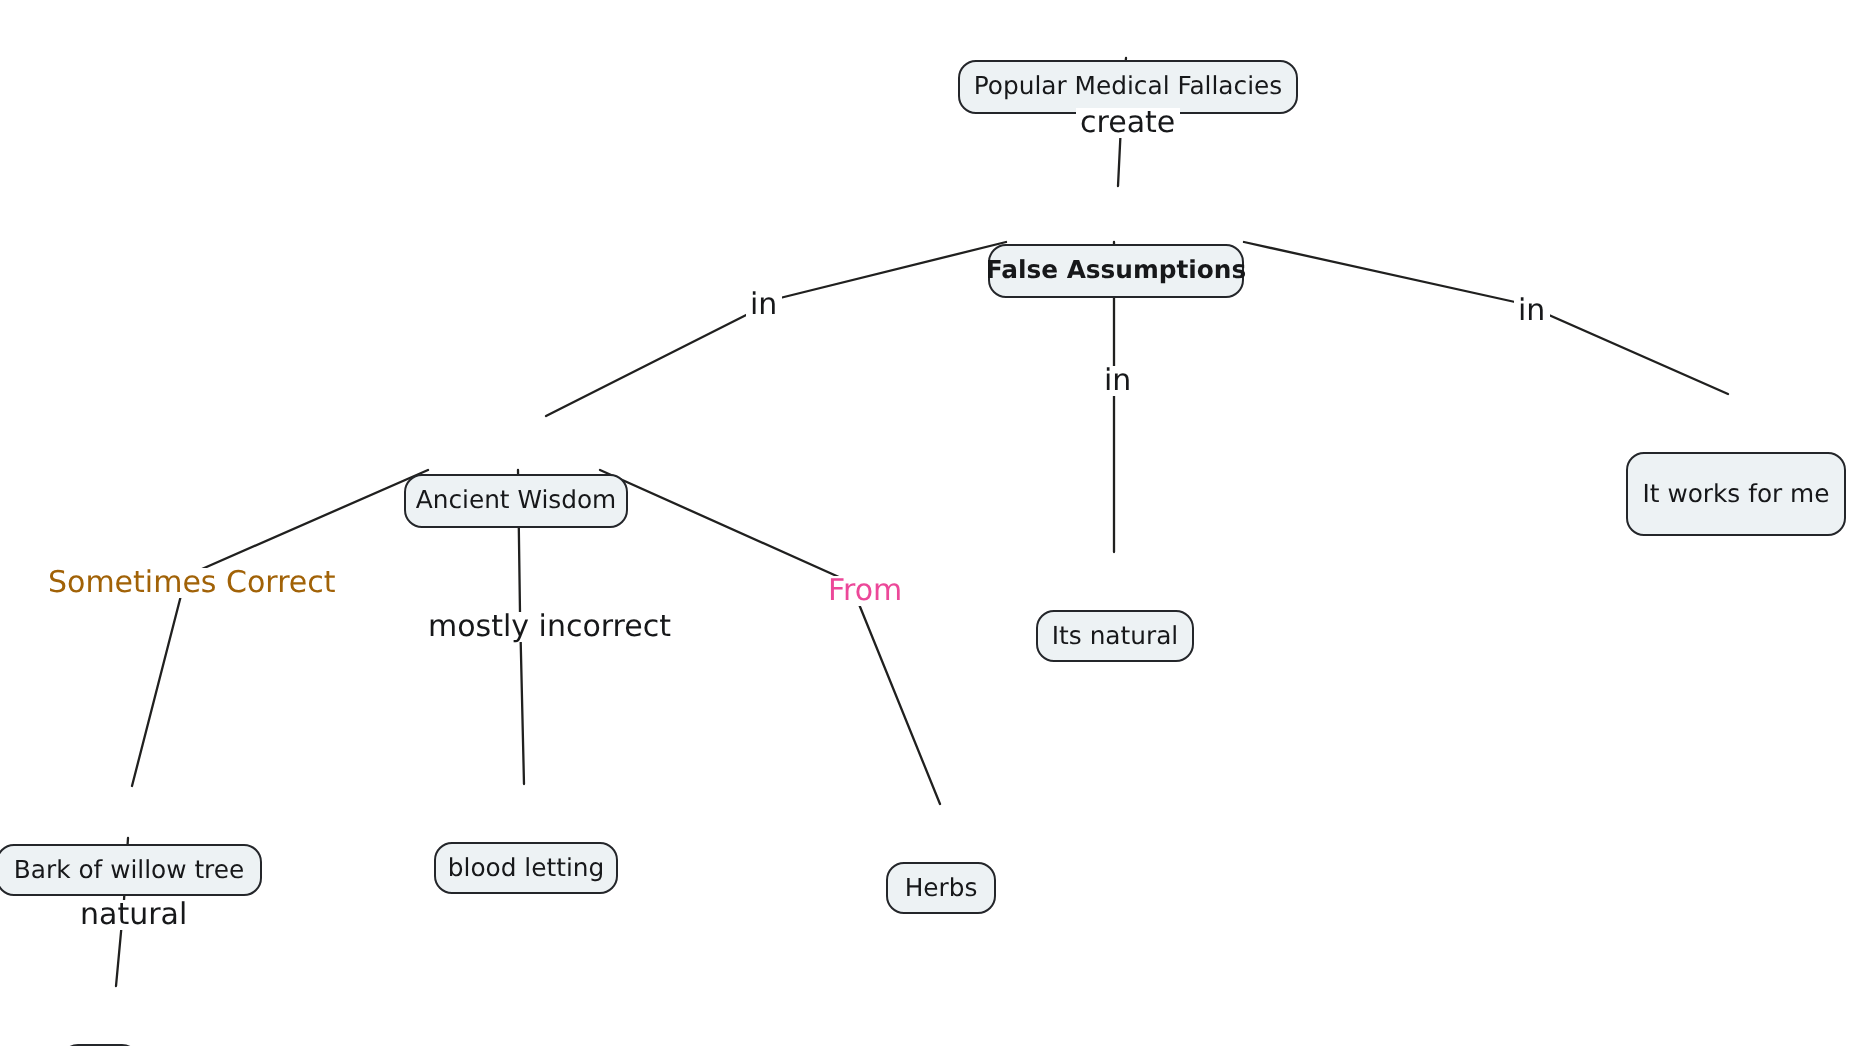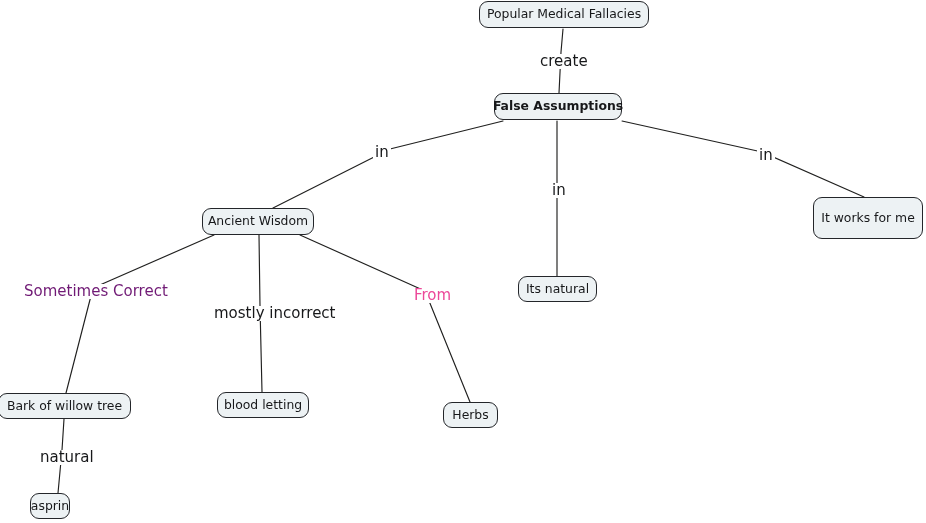--- a/index.html
+++ b/index.html
@@ -40,20 +40,21 @@
     border: 1.2px solid #24262a;
     border-radius: 9px;
     color: #17181a;
     font-size: 12.4px;
     line-height: 1;
     display: flex;
     align-items: center;
     justify-content: center;
     white-space: nowrap;
     padding: 0 9px;
+    margin-top: 29px;
   }
   .node-label {
     display: block;
   }
   .edge-label {
     position: absolute;
     color: #1a1b1d;
     font-size: 15px;
     line-height: 1;
     white-space: nowrap;
@@ -102,18 +103,18 @@
       </div>
       <div class="node" style="left: 30px; top: 493px; width: 40px; height: 26px; background: rgb(237, 242, 244); border-color: rgb(36, 38, 42); color: rgb(23, 24, 26);">
         <span class="node-label">asprin</span>
       </div>
     </div>
   <div id="edge-label-layer">
       <div class="edge-label" style="left: 538px; top: 54px; color: rgb(23, 24, 26);">create</div>
       <div class="edge-label" style="left: 373px; top: 145px; color: rgb(23, 24, 26);">in</div>
       <div class="edge-label" style="left: 550px; top: 183px; color: rgb(23, 24, 26);">in</div>
       <div class="edge-label" style="left: 757px; top: 148px; color: rgb(23, 24, 26);">in</div>
-      <div class="edge-label" style="left: 22px; top: 284px; color: #701a75;">Sometimes Correct</div>
+      <div class="edge-label" style="left: 22px; top: 284px; color: #a16207;">Sometimes Correct</div>
       <div class="edge-label" style="left: 212px; top: 306px; color: rgb(23, 24, 26);">mostly incorrect</div>
       <div class="edge-label" style="left: 412px; top: 288px; color: #ec4899;">From</div>
       <div class="edge-label" style="left: 38px; top: 450px; color: rgb(23, 24, 26);">natural</div>
     </div>
 </div>
 
 </body></html>

